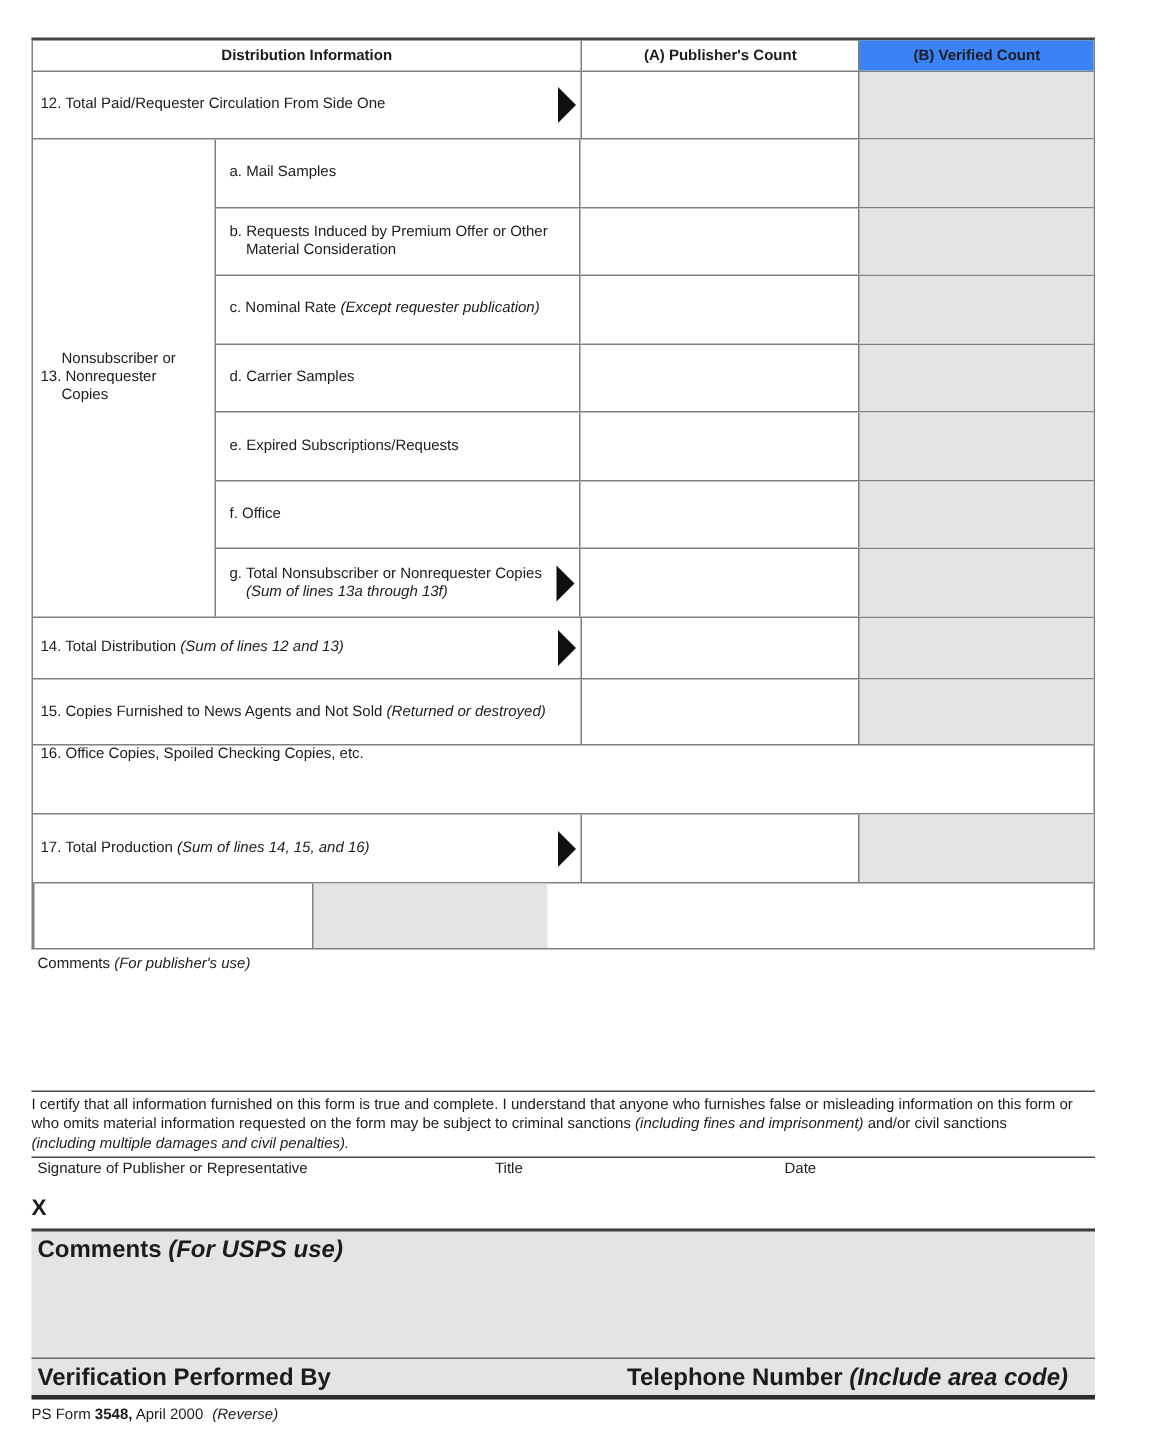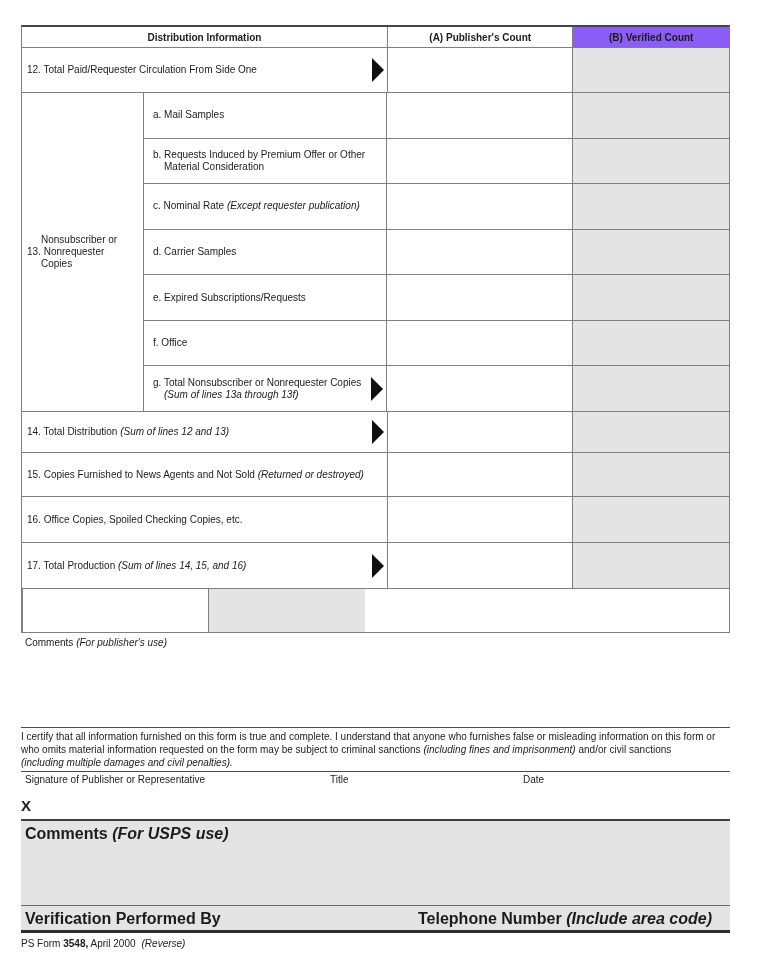--- a/index.html
+++ b/index.html
@@ -12,21 +12,21 @@
   
   .ftable{
     position:absolute;left:21px;top:25px;width:709px;
     border:1px solid #808080;border-top:2px solid #454545;
     box-sizing:border-box;font-size:10px;line-height:12px;
   }
   .trow{display:flex;border-bottom:1px solid #808080;box-sizing:border-box;}
   .hcell{font-weight:bold;text-align:center;line-height:21px;box-sizing:border-box;}
   .hInfo{width:366px;}
   .hA{width:186px;border-left:1px solid #808080;}
-  .hB{width:157px;border-left:1px solid #808080;background:#8b5cf6;}
+  .hB{width:157px;border-left:1px solid #808080;background:#3b82f6;}
 
   .cInfo{width:366px;position:relative;display:flex;align-items:center;
          padding:0 22px 0 5px;box-sizing:border-box;}
   .cA{width:186px;border-left:1px solid #808080;box-sizing:border-box;}
   .cB{width:157px;border-left:1px solid #808080;background:#e4e4e4;box-sizing:border-box;}
 
   .r13{display:flex;height:319px;border-bottom:1px solid #808080;box-sizing:border-box;}
   .c13label{width:123px;display:flex;align-items:center;padding-left:5px;box-sizing:border-box;}
   .c13label .ln{padding-left:14px;}
   .c13label .ln.num{padding-left:0;}
@@ -176,21 +176,21 @@
     </div>
 
     <div class="trow" style="height:44px;">
       <div class="cInfo">
         <span><span>15. Copies Furnished to News Agents and Not Sold </span><span class="it">(Returned or destroyed)</span></span>
       </div>
       <div class="cA"></div>
       <div class="cB"></div>
     </div>
 
-    <div class="trow" style="height:46px;">
+    <div class="trow" style="height:46px;flex-direction:column;">
       <div class="cInfo">
         <span>16. Office Copies, Spoiled Checking Copies, etc.</span>
       </div>
       <div class="cA"></div>
       <div class="cB"></div>
     </div>
 
     <div class="trow" style="height:46px;">
       <div class="cInfo">
         <span><span>17. Total Production </span><span class="it">(Sum of lines 14, 15, and 16)</span></span>

